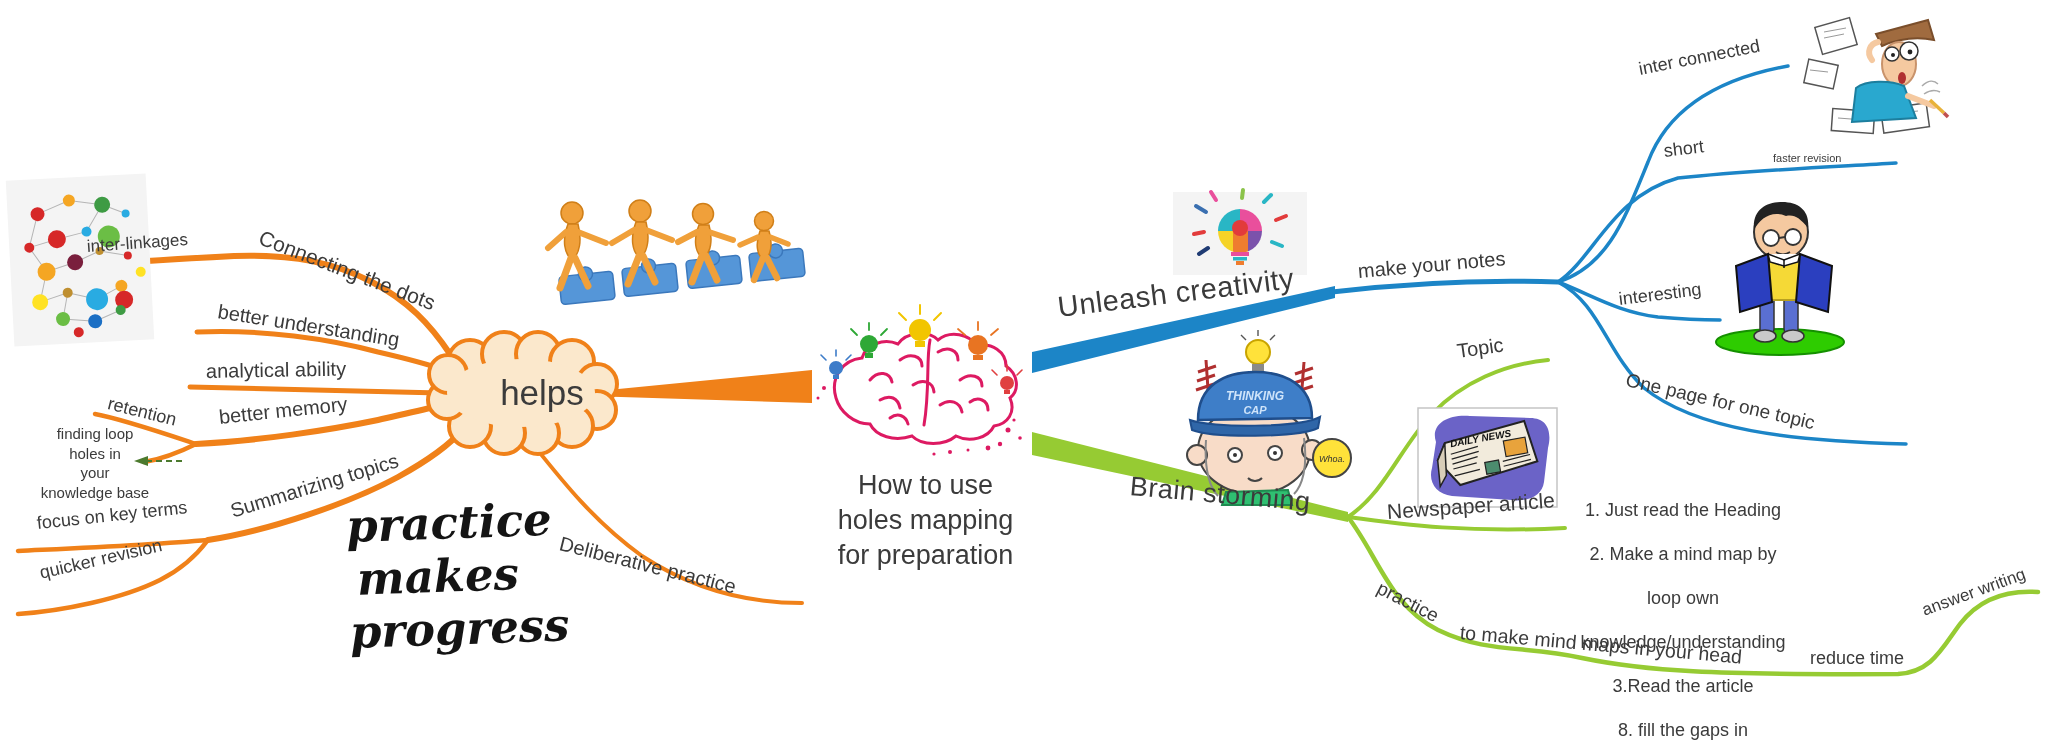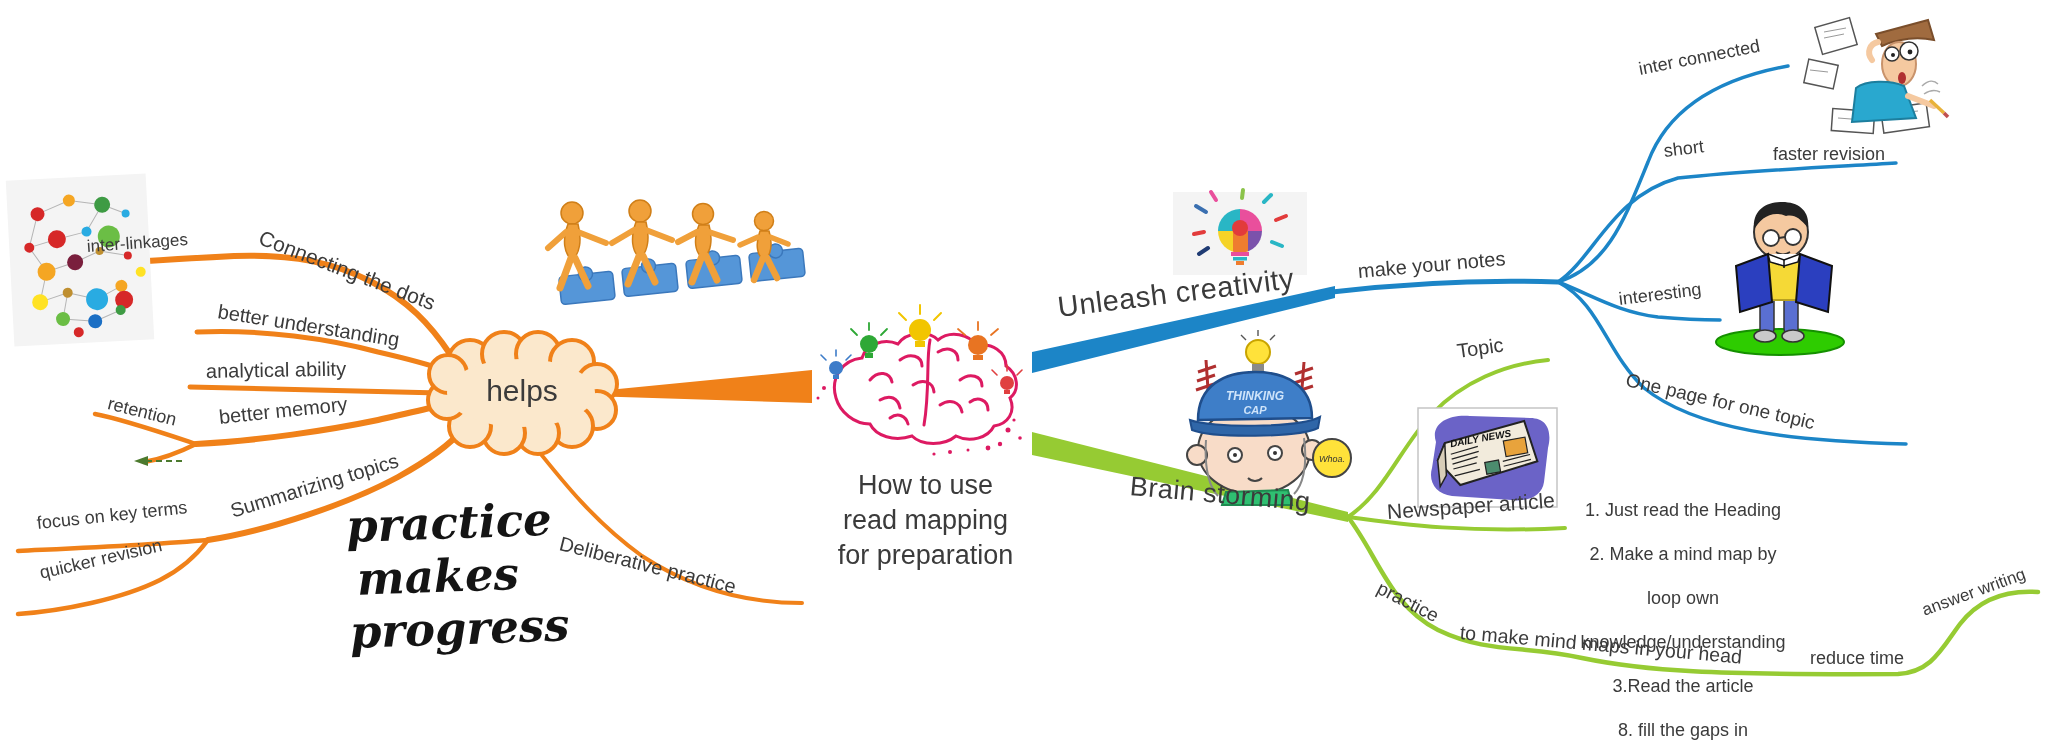--- a/index.html
+++ b/index.html
@@ -337,38 +337,42 @@
     <path d="M 1784 260 L 1784 268" stroke="#111" stroke-width="1.5"></path>
   </g>
 </svg>
 
 <div class="lbl" style="left:87px;top:238px;font-size:17px;transform:rotate(-4deg)">inter-linkages</div>
 <div class="lbl" style="left:260px;top:225px;font-size:21px;transform:rotate(21deg)">Connecting the dots</div>
 <div class="lbl" style="left:218px;top:300px;font-size:20px;transform:rotate(9deg)">better understanding</div>
 <div class="lbl" style="left:206px;top:360px;font-size:20px;transform:rotate(-1deg)">analytical ability</div>
 <div class="lbl" style="left:219px;top:406px;font-size:20px;transform:rotate(-6deg)">better memory</div>
 <div class="lbl" style="left:108px;top:394px;font-size:18px;transform:rotate(14deg)">retention</div>
+<div class="lbl ctr" style="left:30px;top:424px;width:130px;font-size:15px;line-height:19.5px;white-space:pre-line">finding loop
+holes in
+your
+knowledge base</div>
 <div class="lbl" style="left:231px;top:500px;font-size:20px;transform:rotate(-17deg)">Summarizing topics</div>
 <div class="lbl" style="left:37px;top:514px;font-size:18px;transform:rotate(-6deg)">focus on key terms</div>
 <div class="lbl" style="left:40px;top:564px;font-size:18px;transform:rotate(-13deg)">quicker revision</div>
 <div class="lbl" style="left:560px;top:532px;font-size:20px;transform:rotate(14deg)">Deliberative practice</div>
-<div class="lbl ctr" style="left:452px;top:374px;width:140px;font-size:30px">helps</div>
+<div class="lbl ctr" style="left:472px;top:374px;width:140px;font-size:35px">helps</div>
 <div class="lbl ctr quote" style="left:348px;top:500px;width:180px;font-size:45px;line-height:53px;transform:rotate(-2deg)">practice
 makes
 progress</div>
 
 <div class="lbl ctr" style="left:798px;top:468px;width:255px;font-size:27px;line-height:35px">How to use
-read mapping
+holes mapping
 for preparation</div>
 
 <div class="lbl big" style="left:1058px;top:292px;font-size:29px;transform:rotate(-7deg)">Unleash creativity</div>
 <div class="lbl" style="left:1358px;top:260px;font-size:20px;transform:rotate(-5deg)">make your notes</div>
 <div class="lbl" style="left:1639px;top:60px;font-size:18px;transform:rotate(-11deg)">inter connected</div>
 <div class="lbl" style="left:1664px;top:142px;font-size:18px;transform:rotate(-7deg)">short</div>
-<div class="lbl" style="left:1773px;top:145px;font-size:18px">faster revision</div>
+<div class="lbl" style="left:1773px;top:152px;font-size:11px">faster revision</div>
 <div class="lbl" style="left:1619px;top:290px;font-size:18px;transform:rotate(-7deg)">interesting</div>
 <div class="lbl" style="left:1626px;top:370px;font-size:19px;transform:rotate(13deg)">One page for one topic</div>
 
 <div class="lbl big" style="left:1130px;top:472px;font-size:27px;transform:rotate(5deg)">Brain storming</div>
 <div class="lbl" style="left:1457px;top:340px;font-size:20px;transform:rotate(-8deg)">Topic</div>
 <div class="lbl" style="left:1387px;top:500px;font-size:21px;transform:rotate(-4deg)">Newspaper article</div>
 <div class="lbl ctr" style="left:1562px;top:477px;width:242px;font-size:18px;line-height:22px">
   <div>1. Just read the Heading</div>
   <div>2. Make a mind map by</div>
   <div>loop own</div>

